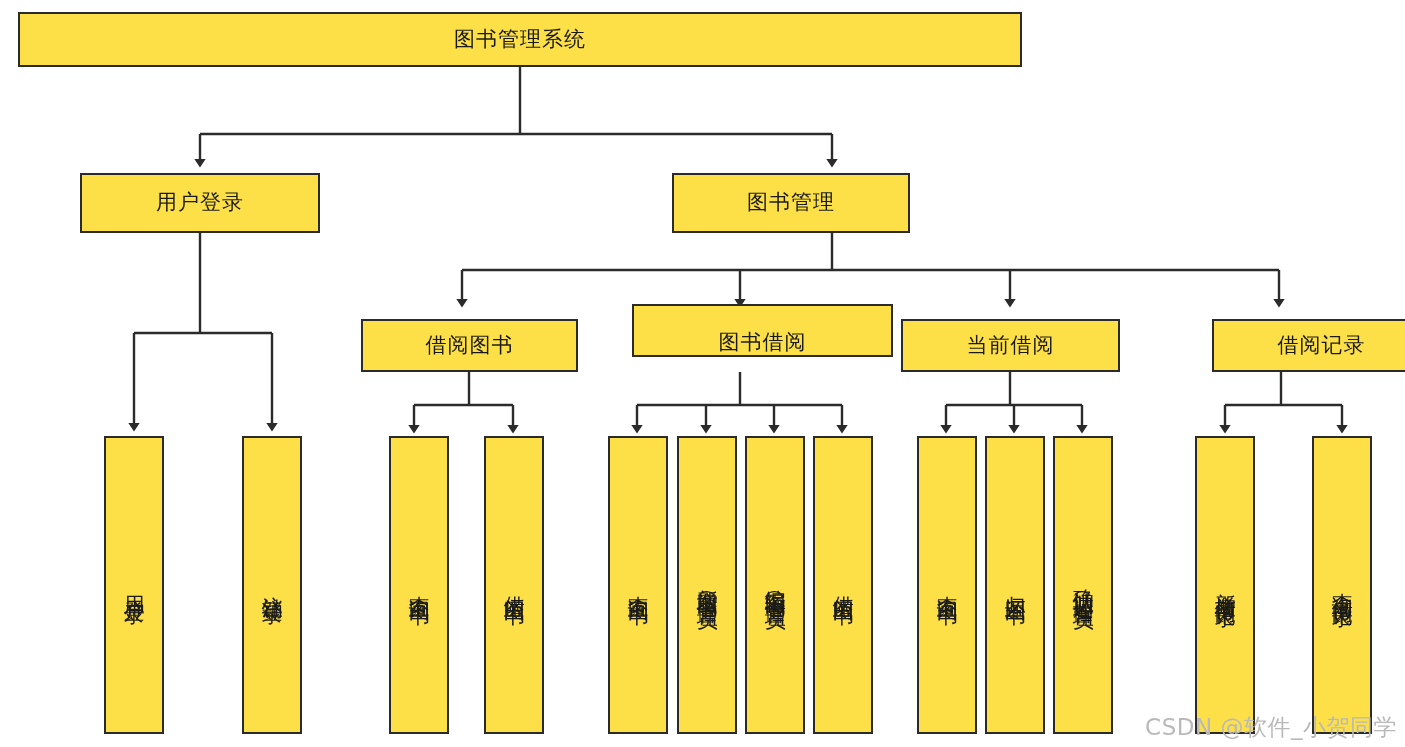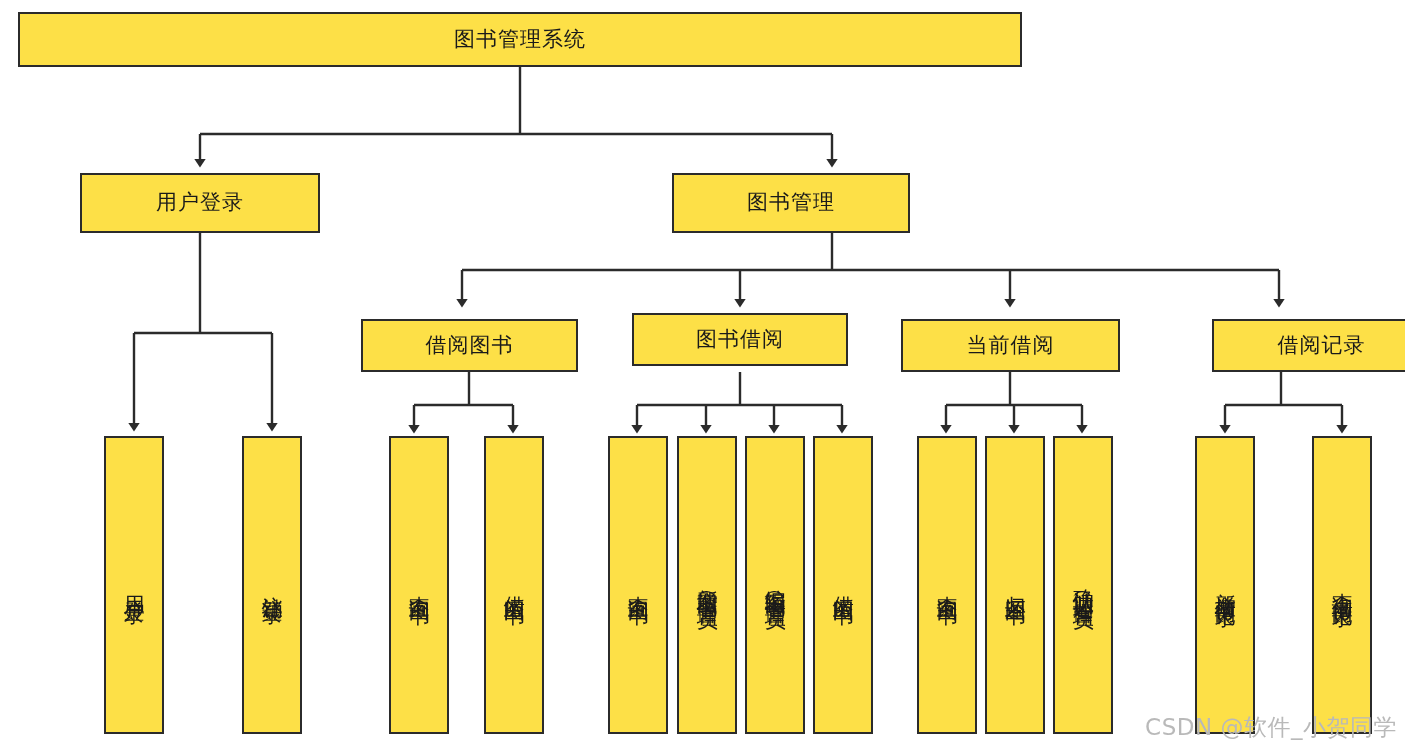--- a/index.html
+++ b/index.html
@@ -135,21 +135,21 @@
   </div>
 
   <div class="node horiz" style="left:672px; top:173px; width:238px; height:60px;">
     <span>图书管理</span>
   </div>
 
   <div class="node horiz" style="left:361px; top:319px; width:217px; height:53px;">
     <span>借阅图书</span>
   </div>
 
-  <div class="node horiz" style="left:632px; top:313px; width:216px; height:53px;">
+  <div class="node horiz" style="left:632px; top:304px; width:261px; height:53px;align-items:flex-end;">
     <span>图书借阅</span>
   </div>
 
   <div class="node horiz" style="left:901px; top:319px; width:219px; height:53px;">
     <span>当前借阅</span>
   </div>
 
   <div class="node horiz" style="left:1212px; top:319px; width:219px; height:53px;">
     <span>借阅记录</span>
   </div>

